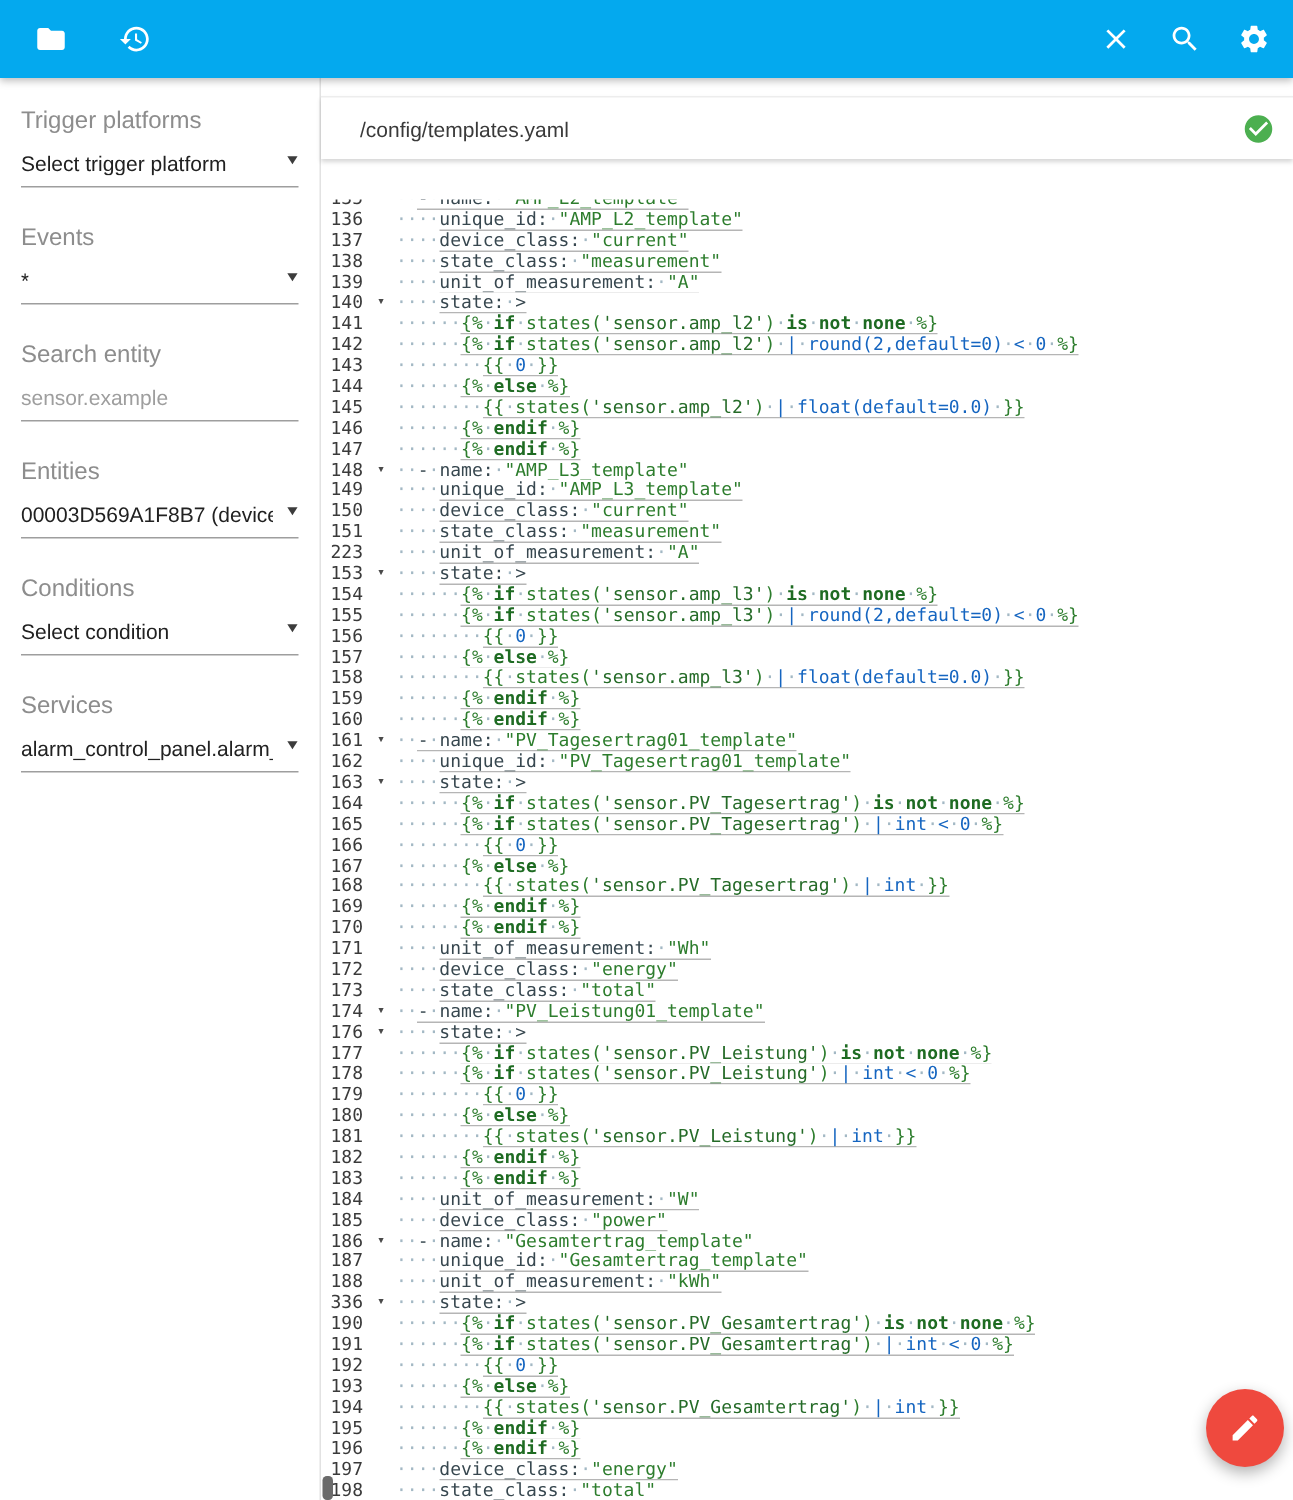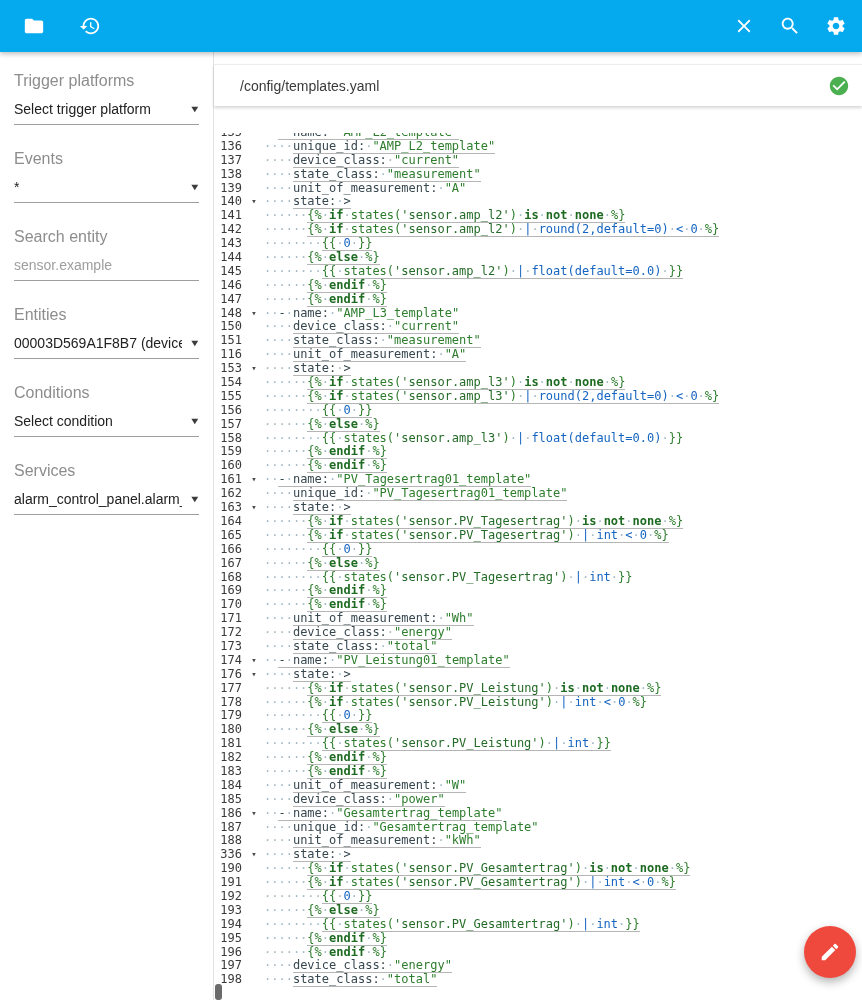--- a/index.html
+++ b/index.html
@@ -15,21 +15,21 @@
   .appbar .icon-btn + .icon-btn { margin-left:10px; }
   .appbar .icon-btn svg { width:22px; height:22px; fill:#fff; }
   .appbar .gap { width:20px; }
   .appbar .spacer { flex:1; }
 
   
   .content { display:flex; height:948px; }
   .sidebar { width:213px; padding:20px 14px 0 14px; background:#fff; flex:none; }
   .group { margin-bottom:25px; }
   .group-label { font-size:16px; color:#8d8d8d; margin-bottom:11px; }
-  .select-row { display:flex; align-items:center; justify-content:space-between;
+  .select-row { display:flex; align-items:flex-start; justify-content:space-between;
                 border-bottom:1px solid #9e9e9e; padding-bottom:7px; cursor:pointer; }
   .select-value { font-size:14px; color:#212121; white-space:nowrap; overflow:hidden; max-width:168px; }
   .select-value.placeholder { color:#9e9e9e; }
   .caret { font-size:9px; color:#3c3c3c; padding-left:3px; transform:scaleX(1.3); }
 
   .main { flex:1; border-left:1px solid #e2e2e2; display:flex; flex-direction:column; min-width:0;gap:27px; }
   .pathbar { margin-top:12px; height:42px; background:#fff; display:flex; align-items:center;
              justify-content:space-between; padding:0 12px 0 26px; border-top:1px solid #ededed;
              box-shadow:0 2px 3px rgba(0,0,0,.16); position:relative; z-index:3; }
   .path-text { font-size:14px; color:#3a3a3a; }
@@ -160,23 +160,24 @@
             <div class="cm-row"><div class="cm-num">139</div><div class="cm-fold"></div><div class="cm-code"><span class="ws">····</span><span class="lu"><span class="tok-k">unit_of_measurement:</span><span class="ws">·</span><span class="tok-s">"A"</span></span></div></div>
             <div class="cm-row"><div class="cm-num">140</div><div class="cm-fold">▾</div><div class="cm-code"><span class="ws">····</span><span class="lu"><span class="tok-k">state:</span><span class="ws">·</span><span class="tok-p">&gt;</span></span></div></div>
             <div class="cm-row"><div class="cm-num">141</div><div class="cm-fold"></div><div class="cm-code"><span class="ws">······</span><span class="lu"><span class="tok-j">{%</span><span class="ws">·</span><span class="tok-jk">if</span><span class="ws">·</span><span class="tok-j">states(</span><span class="tok-js">'sensor.amp_l2'</span><span class="tok-j">)</span><span class="ws">·</span><span class="tok-jk">is</span><span class="ws">·</span><span class="tok-jk">not</span><span class="ws">·</span><span class="tok-jk">none</span><span class="ws">·</span><span class="tok-j">%}</span></span></div></div>
             <div class="cm-row"><div class="cm-num">142</div><div class="cm-fold"></div><div class="cm-code"><span class="ws">······</span><span class="lu"><span class="tok-j">{%</span><span class="ws">·</span><span class="tok-jk">if</span><span class="ws">·</span><span class="tok-j">states(</span><span class="tok-js">'sensor.amp_l2'</span><span class="tok-j">)</span><span class="ws">·</span><span class="tok-b">|</span><span class="ws">·</span><span class="tok-b">round(2,default=0)</span><span class="ws">·</span><span class="tok-b">&lt;</span><span class="ws">·</span><span class="tok-b">0</span><span class="ws">·</span><span class="tok-j">%}</span></span></div></div>
             <div class="cm-row"><div class="cm-num">143</div><div class="cm-fold"></div><div class="cm-code"><span class="ws">········</span><span class="lu"><span class="tok-j">{{</span><span class="ws">·</span><span class="tok-b">0</span><span class="ws">·</span><span class="tok-j">}}</span></span></div></div>
             <div class="cm-row"><div class="cm-num">144</div><div class="cm-fold"></div><div class="cm-code"><span class="ws">······</span><span class="lu"><span class="tok-j">{%</span><span class="ws">·</span><span class="tok-jk">else</span><span class="ws">·</span><span class="tok-j">%}</span></span></div></div>
             <div class="cm-row"><div class="cm-num">145</div><div class="cm-fold"></div><div class="cm-code"><span class="ws">········</span><span class="lu"><span class="tok-j">{{</span><span class="ws">·</span><span class="tok-j">states(</span><span class="tok-js">'sensor.amp_l2'</span><span class="tok-j">)</span><span class="ws">·</span><span class="tok-b">|</span><span class="ws">·</span><span class="tok-b">float(default=0.0)</span><span class="ws">·</span><span class="tok-j">}}</span></span></div></div>
             <div class="cm-row"><div class="cm-num">146</div><div class="cm-fold"></div><div class="cm-code"><span class="ws">······</span><span class="lu"><span class="tok-j">{%</span><span class="ws">·</span><span class="tok-jk">endif</span><span class="ws">·</span><span class="tok-j">%}</span></span></div></div>
             <div class="cm-row"><div class="cm-num">147</div><div class="cm-fold"></div><div class="cm-code"><span class="ws">······</span><span class="lu"><span class="tok-j">{%</span><span class="ws">·</span><span class="tok-jk">endif</span><span class="ws">·</span><span class="tok-j">%}</span></span></div></div>
             <div class="cm-row"><div class="cm-num">148</div><div class="cm-fold">▾</div><div class="cm-code"><span class="ws">··</span><span class="lu"><span class="tok-k">-</span><span class="ws">·</span><span class="tok-k">name:</span><span class="ws">·</span><span class="tok-s">"AMP_L3_template"</span></span></div></div>
+            <div class="cm-row"><div class="cm-num">149</div><div class="cm-fold"></div><div class="cm-code"><span class="ws">····</span><span class="lu"><span class="tok-k">unique_id:</span><span class="ws">·</span><span class="tok-s">"AMP_L3_template"</span></span></div></div>
             <div class="cm-row"><div class="cm-num">150</div><div class="cm-fold"></div><div class="cm-code"><span class="ws">····</span><span class="lu"><span class="tok-k">device_class:</span><span class="ws">·</span><span class="tok-s">"current"</span></span></div></div>
             <div class="cm-row"><div class="cm-num">151</div><div class="cm-fold"></div><div class="cm-code"><span class="ws">····</span><span class="lu"><span class="tok-k">state_class:</span><span class="ws">·</span><span class="tok-s">"measurement"</span></span></div></div>
-            <div class="cm-row"><div class="cm-num">116</div><div class="cm-fold"></div><div class="cm-code"><span class="ws">····</span><span class="lu"><span class="tok-k">unit_of_measurement:</span><span class="ws">·</span><span class="tok-s">"A"</span></span></div></div>
+            <div class="cm-row"><div class="cm-num">223</div><div class="cm-fold"></div><div class="cm-code"><span class="ws">····</span><span class="lu"><span class="tok-k">unit_of_measurement:</span><span class="ws">·</span><span class="tok-s">"A"</span></span></div></div>
             <div class="cm-row"><div class="cm-num">153</div><div class="cm-fold">▾</div><div class="cm-code"><span class="ws">····</span><span class="lu"><span class="tok-k">state:</span><span class="ws">·</span><span class="tok-p">&gt;</span></span></div></div>
             <div class="cm-row"><div class="cm-num">154</div><div class="cm-fold"></div><div class="cm-code"><span class="ws">······</span><span class="lu"><span class="tok-j">{%</span><span class="ws">·</span><span class="tok-jk">if</span><span class="ws">·</span><span class="tok-j">states(</span><span class="tok-js">'sensor.amp_l3'</span><span class="tok-j">)</span><span class="ws">·</span><span class="tok-jk">is</span><span class="ws">·</span><span class="tok-jk">not</span><span class="ws">·</span><span class="tok-jk">none</span><span class="ws">·</span><span class="tok-j">%}</span></span></div></div>
             <div class="cm-row"><div class="cm-num">155</div><div class="cm-fold"></div><div class="cm-code"><span class="ws">······</span><span class="lu"><span class="tok-j">{%</span><span class="ws">·</span><span class="tok-jk">if</span><span class="ws">·</span><span class="tok-j">states(</span><span class="tok-js">'sensor.amp_l3'</span><span class="tok-j">)</span><span class="ws">·</span><span class="tok-b">|</span><span class="ws">·</span><span class="tok-b">round(2,default=0)</span><span class="ws">·</span><span class="tok-b">&lt;</span><span class="ws">·</span><span class="tok-b">0</span><span class="ws">·</span><span class="tok-j">%}</span></span></div></div>
             <div class="cm-row"><div class="cm-num">156</div><div class="cm-fold"></div><div class="cm-code"><span class="ws">········</span><span class="lu"><span class="tok-j">{{</span><span class="ws">·</span><span class="tok-b">0</span><span class="ws">·</span><span class="tok-j">}}</span></span></div></div>
             <div class="cm-row"><div class="cm-num">157</div><div class="cm-fold"></div><div class="cm-code"><span class="ws">······</span><span class="lu"><span class="tok-j">{%</span><span class="ws">·</span><span class="tok-jk">else</span><span class="ws">·</span><span class="tok-j">%}</span></span></div></div>
             <div class="cm-row"><div class="cm-num">158</div><div class="cm-fold"></div><div class="cm-code"><span class="ws">········</span><span class="lu"><span class="tok-j">{{</span><span class="ws">·</span><span class="tok-j">states(</span><span class="tok-js">'sensor.amp_l3'</span><span class="tok-j">)</span><span class="ws">·</span><span class="tok-b">|</span><span class="ws">·</span><span class="tok-b">float(default=0.0)</span><span class="ws">·</span><span class="tok-j">}}</span></span></div></div>
             <div class="cm-row"><div class="cm-num">159</div><div class="cm-fold"></div><div class="cm-code"><span class="ws">······</span><span class="lu"><span class="tok-j">{%</span><span class="ws">·</span><span class="tok-jk">endif</span><span class="ws">·</span><span class="tok-j">%}</span></span></div></div>
             <div class="cm-row"><div class="cm-num">160</div><div class="cm-fold"></div><div class="cm-code"><span class="ws">······</span><span class="lu"><span class="tok-j">{%</span><span class="ws">·</span><span class="tok-jk">endif</span><span class="ws">·</span><span class="tok-j">%}</span></span></div></div>
             <div class="cm-row"><div class="cm-num">161</div><div class="cm-fold">▾</div><div class="cm-code"><span class="ws">··</span><span class="lu"><span class="tok-k">-</span><span class="ws">·</span><span class="tok-k">name:</span><span class="ws">·</span><span class="tok-s">"PV_Tagesertrag01_template"</span></span></div></div>
             <div class="cm-row"><div class="cm-num">162</div><div class="cm-fold"></div><div class="cm-code"><span class="ws">····</span><span class="lu"><span class="tok-k">unique_id:</span><span class="ws">·</span><span class="tok-s">"PV_Tagesertrag01_template"</span></span></div></div>

